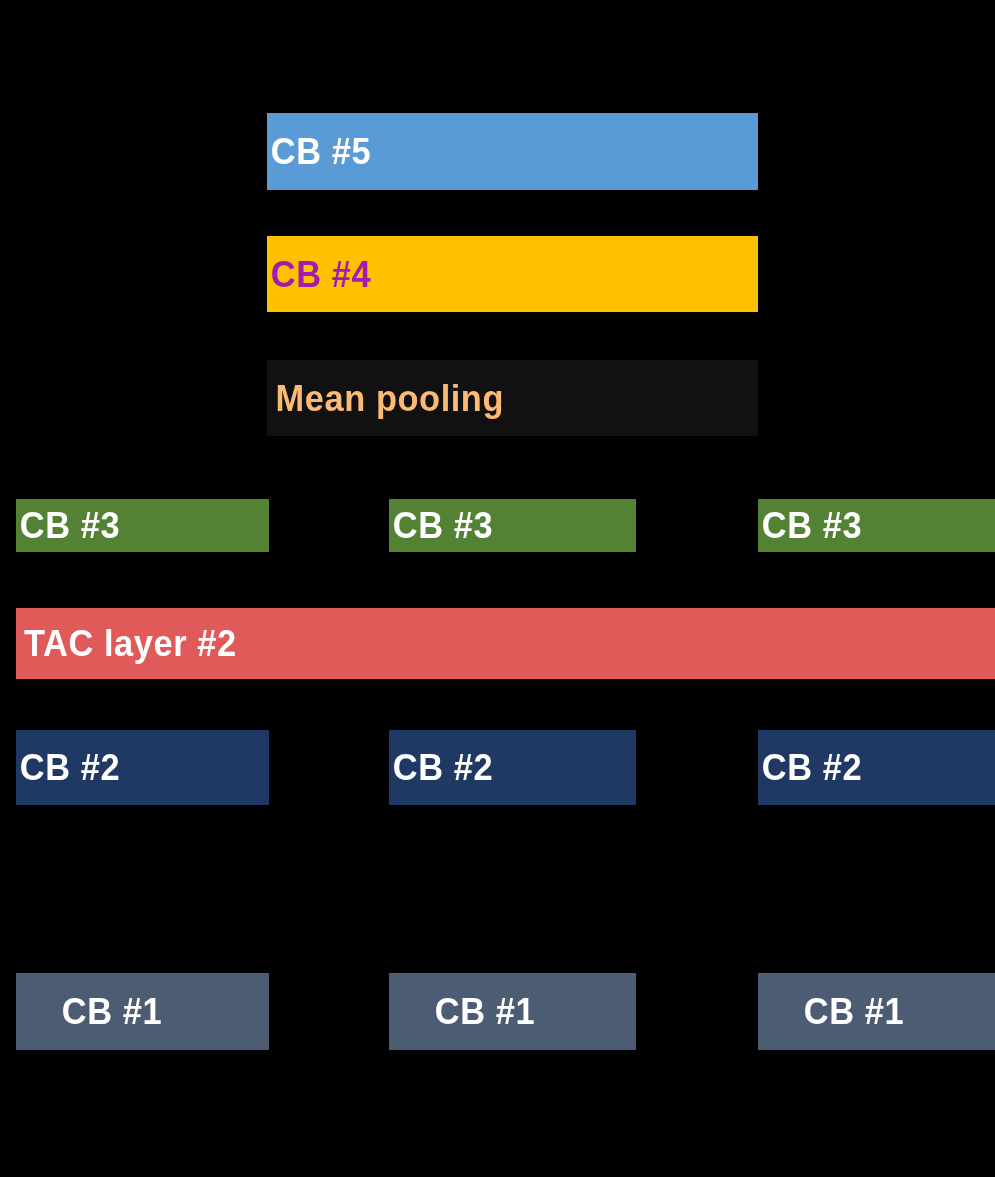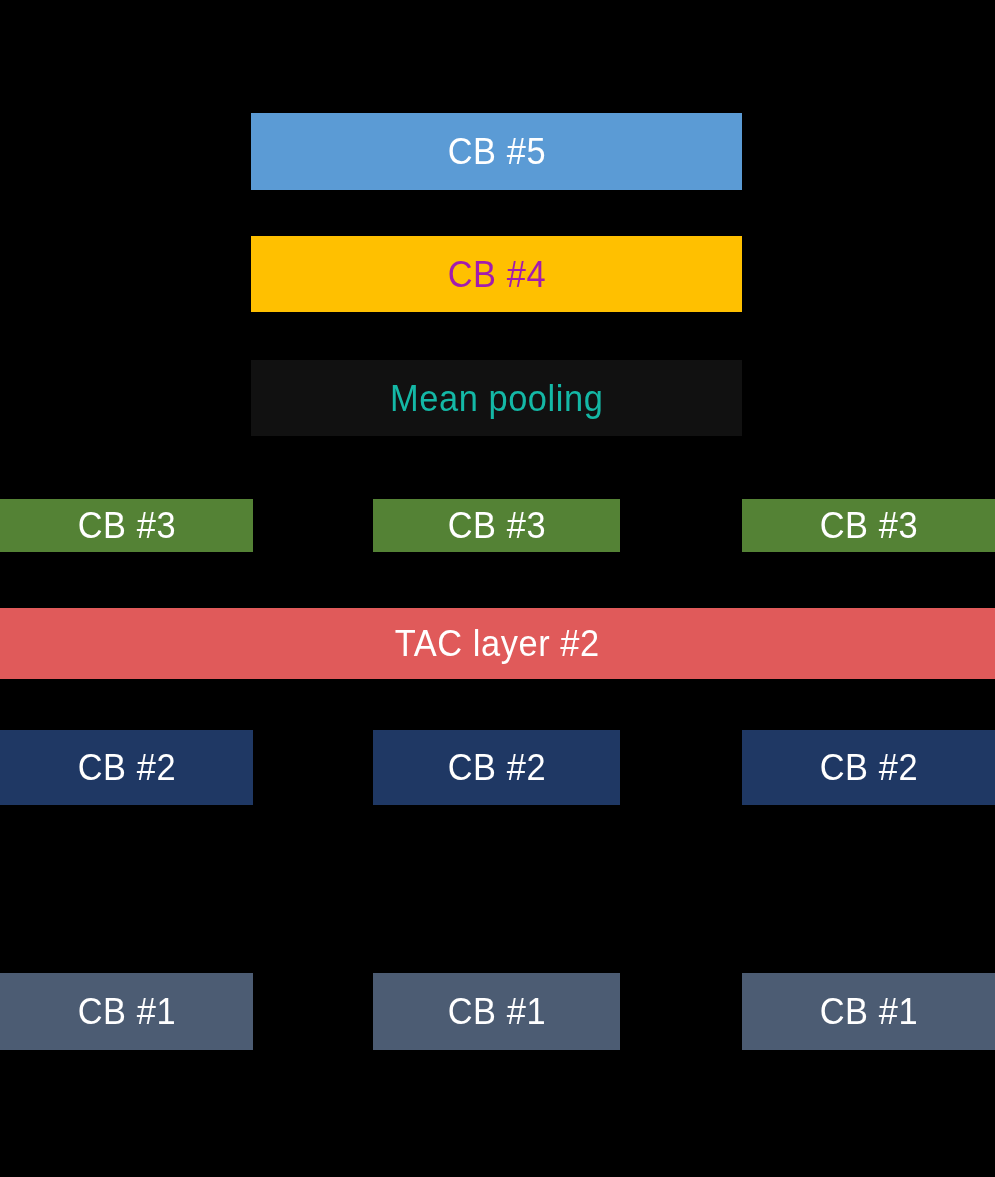--- a/index.html
+++ b/index.html
@@ -15,29 +15,30 @@
     position: relative;
     width: 995px;
     height: 1177px;
     background: #000000;
     overflow: hidden;
   }
   .node-box {
     position: absolute;
     display: flex;
     align-items: center;
-    justify-content: center;
+    justify-content: flex-start;
     box-sizing: border-box;
     color: #ffffff;
     font-family: "Liberation Sans", sans-serif;
-    font-weight: 400;
+    font-weight: 700;
     font-size: 37px;
     line-height: 1;
     letter-spacing: 0.6px;
     white-space: nowrap;
+    margin-left: 16px;
     -webkit-font-smoothing: antialiased;
   }
   .node-label {
     display: block;
     transform: scaleX(0.93);
     transform-origin: center center;
   }
   
   .row-cb5 {
     left: 251px;
@@ -80,40 +81,41 @@
   .row-tac1 {
     left: 0px;
     top: 853px;
     width: 995px;
     height: 72px;
   }
   
   .row-cb1 {
     top: 973px;
     height: 77px;
+    padding-left: 42px;
   }
   
   .col-left   { left: 0px;   width: 253px; }
   .col-center { left: 373px; width: 247px; }
   .col-right  { left: 742px; width: 253px; }
 </style>
 </head>
 <body style="background-color: rgb(0, 0, 0);">
 
 <div id="diagram-canvas" style="width: 995px; height: 1177px; background-color: rgb(0, 0, 0);">
 
   <div class="node-box row-cb5" style="background-color: rgb(91, 155, 213); color: rgb(255, 255, 255);">
     <span class="node-label">CB #5</span>
   </div>
 
   <div class="node-box row-cb4" style="background-color: rgb(255, 192, 0); color: #a21caf;">
     <span class="node-label">CB #4</span>
   </div>
 
-  <div class="node-box row-pool" style="background-color: rgb(17, 17, 17); color: #14b8a6;">
+  <div class="node-box row-pool" style="background-color: rgb(17, 17, 17); color: #fdba74;">
     <span class="node-label">Mean pooling</span>
   </div>
 
   <div class="node-box row-cb3 col-left" style="background-color: rgb(84, 130, 53); color: rgb(255, 255, 255);">
     <span class="node-label">CB #3</span>
   </div>
   <div class="node-box row-cb3 col-center" style="background-color: rgb(84, 130, 53); color: rgb(255, 255, 255);">
     <span class="node-label">CB #3</span>
   </div>
   <div class="node-box row-cb3 col-right" style="background-color: rgb(84, 130, 53); color: rgb(255, 255, 255);">

